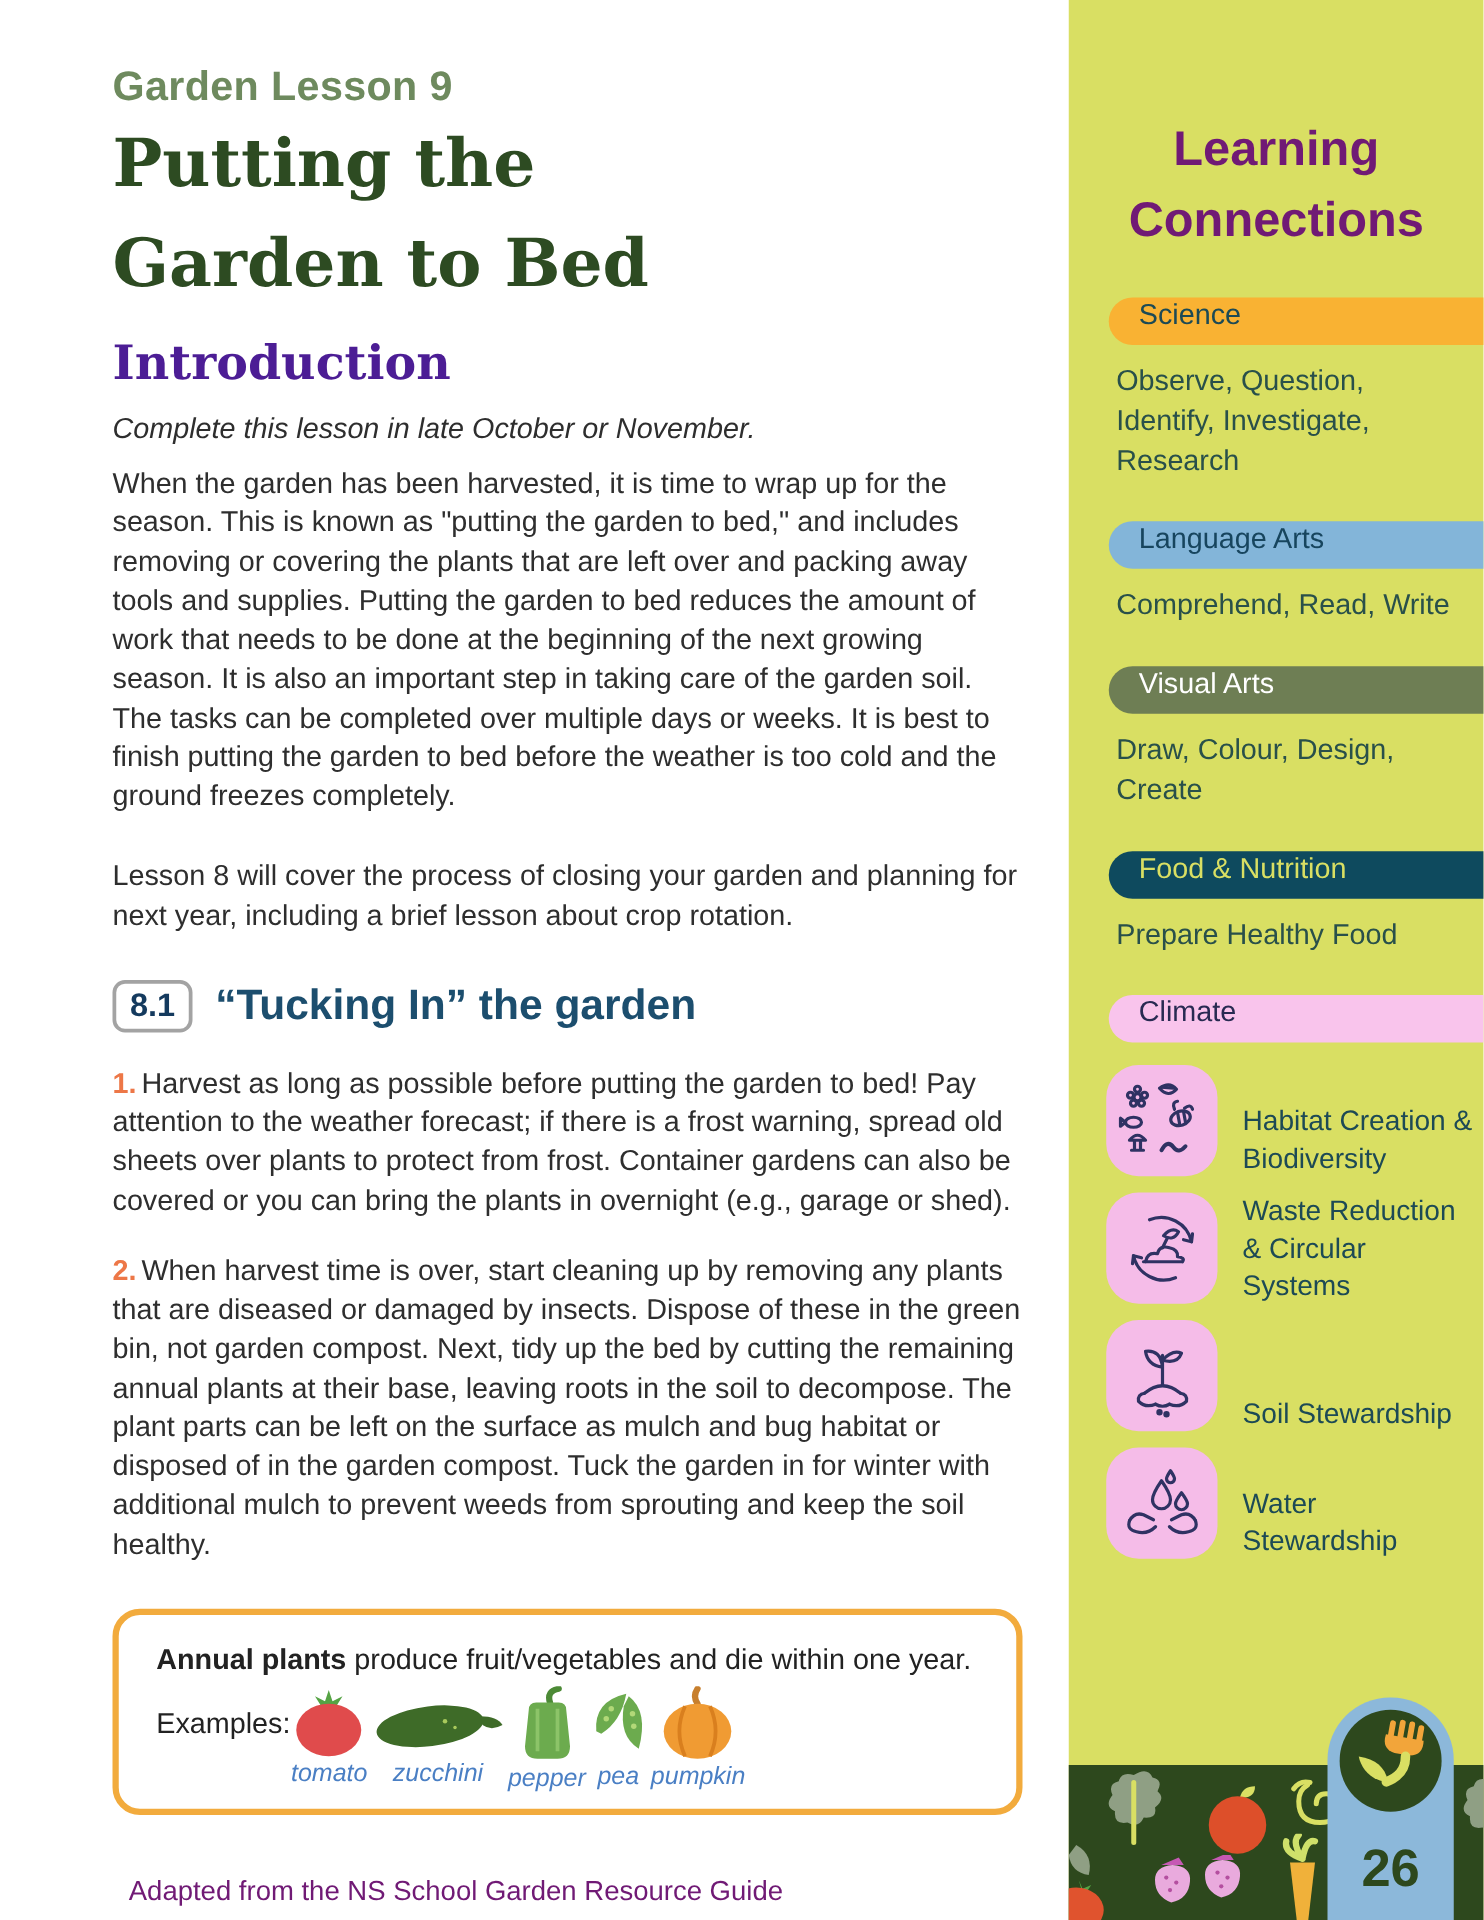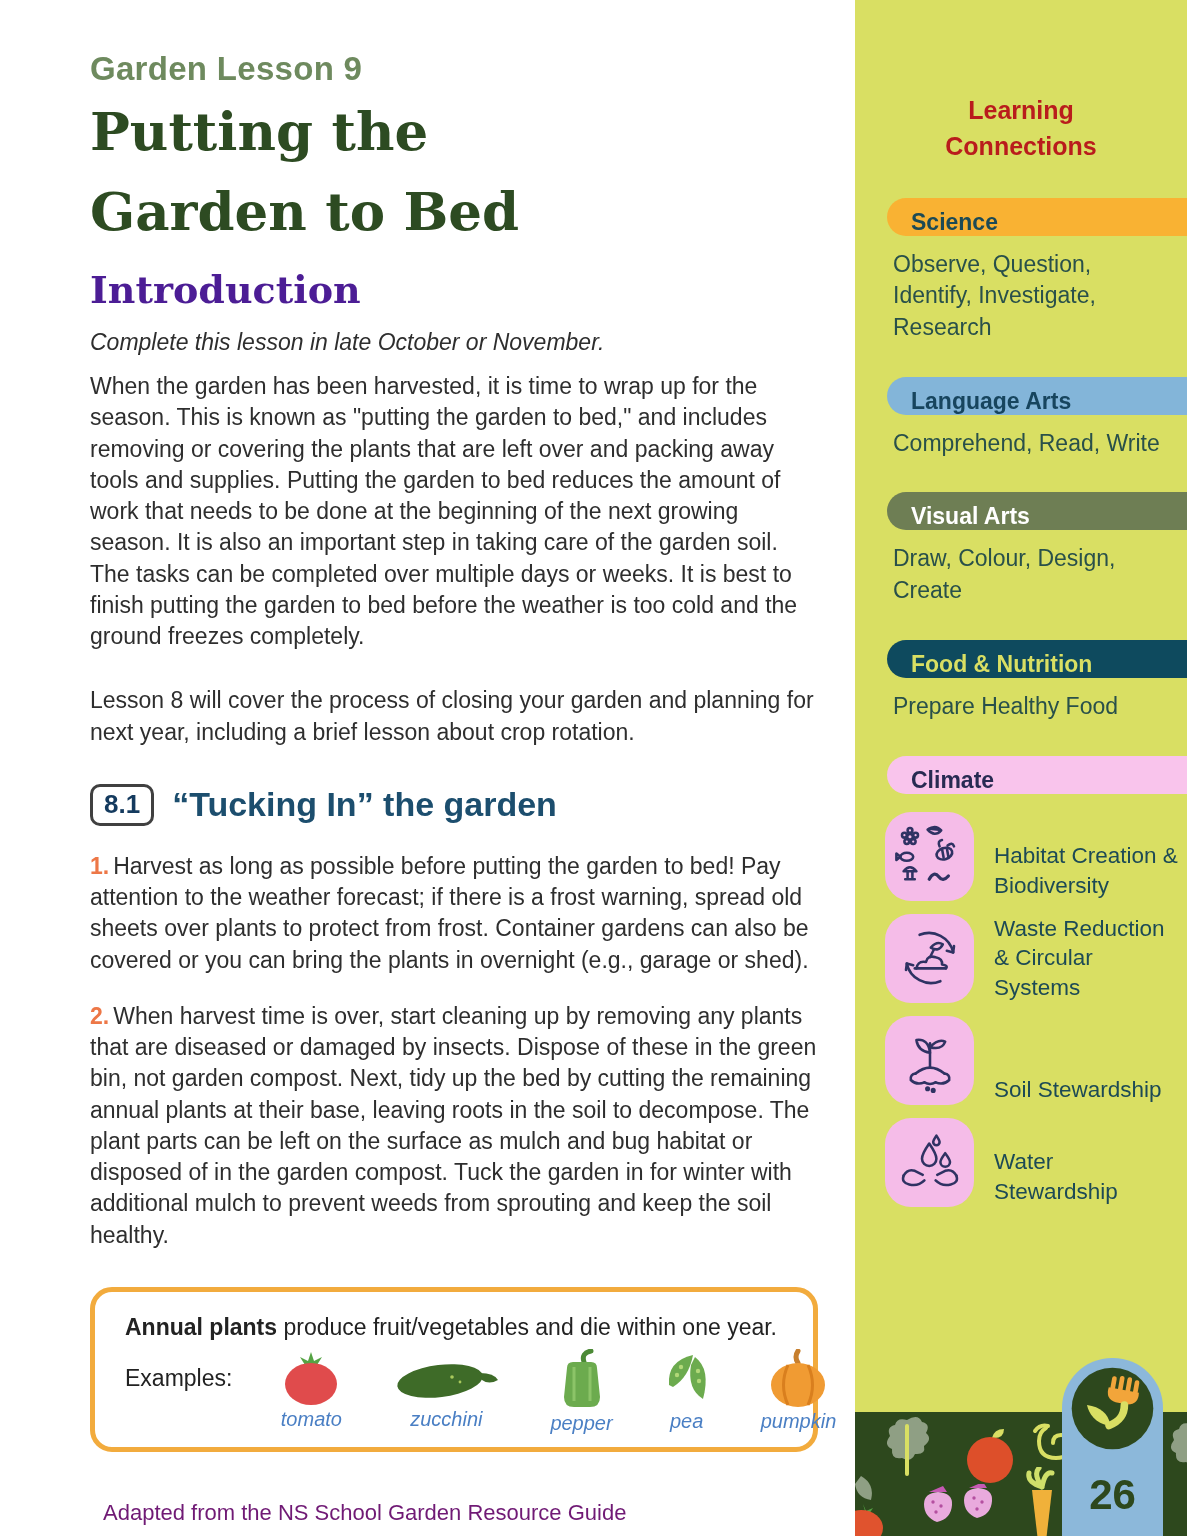--- a/index.html
+++ b/index.html
@@ -9,41 +9,41 @@
   
   .main{position:absolute;top:50px;left:90px;width:728px;}
   .kicker{font-size:33px;font-weight:600;color:#6e8a5e;letter-spacing:.3px;}
   .title{font-family:"DejaVu Serif", serif;font-weight:700;font-size:53px;line-height:1.5;
          color:#2d4b22;margin-top:4px;}
   .intro-h{font-family:"DejaVu Serif", serif;font-weight:700;font-size:38px;color:#4c1d95;margin-top:16px;}
   .note{margin-top:17px;font-size:23px;font-style:italic;color:#2e2e2e;}
   .body-p{margin-top:15px;font-size:23px;line-height:1.36;color:#2e2e2e;}
   .p2{margin-top:33px;}
   .section-head{margin-top:36px;display:flex;align-items:center;gap:18px;}
-  .badge{border:3px solid #404040;border-radius:10px;padding:1px 11px;font-size:26px;
+  .badge{border:3px solid #a3a3a3;border-radius:10px;padding:1px 11px;font-size:26px;
          font-weight:700;color:#143a5e;line-height:1.3;}
   .section-title{font-size:34px;font-weight:700;color:#1c4e6e;}
   .step{margin-top:25px;font-size:23px;line-height:1.36;}
   .step-num{color:#ed7747;font-weight:700;margin-right:4px;}
   .callout{margin-top:36px;border:5px solid #f2ab3d;border-radius:22px;padding:22px 28px 12px 30px;}
   .callout-line1{font-size:23px;color:#222222;}
   .callout-line1 b{font-weight:700;}
-  .examples-row{display:flex;align-items:flex-start;margin-top:8px;gap:48px;}
+  .examples-row{display:flex;align-items:flex-start;margin-top:8px;}
   .examples-label{font-size:23px;color:#222222;padding-top:16px;flex:none;}
   .veg{display:flex;flex-direction:column;align-items:center;flex:none;}
   .veg-label{font-size:20px;color:#4a7fc4;font-style:italic;margin-top:1px;}
   .footer{position:absolute;left:103px;top:1500px;font-size:22px;color:#701a75;}
 
   
   .sidebar{position:absolute;top:0;right:0;width:332px;height:1536px;background:#d9df63;}
-  .sb-title{width:250px;margin:92px auto 0;text-align:center;font-size:25px;font-weight:700;
-            color:#b91c1c;line-height:1.45;}
+  .sb-title{width:250px;margin:92px auto 0;text-align:center;font-size:39px;font-weight:700;
+            color:#701a75;line-height:1.45;}
   .sb-section{margin-top:33px;}
-  .sb-banner{margin-left:32px;height:38px;border-radius:21px 0 0 21px;display:flex;align-items:flex-end;
-             padding-left:24px;font-size:23px;font-weight:700;}
+  .sb-banner{margin-left:32px;height:38px;border-radius:21px 0 0 21px;display:flex;align-items:flex-start;
+             padding-left:24px;font-size:23px;font-weight:400;}
   .banner-science{background:#f9b233;color:#1c4a55;}
   .banner-language{background:#83b5d9;color:#17455e;}
   .banner-visual{background:#6e7e54;color:#ffffff;margin-top:22px;}
   .banner-food{background:#0e4a5e;color:#d9df63;}
   .banner-climate{background:#f9c4ec;color:#282a52;}
   .sb-text{margin:13px 26px 0 38px;font-size:23px;line-height:1.38;color:#29504a;}
   .climate-list{margin-top:18px;}
   .climate-item{display:flex;align-items:flex-end;gap:20px;margin:0 6px 13px 30px;}
   .climate-tile{width:89px;height:89px;background:#f5bce8;border-radius:26px;flex:none;
                 display:flex;align-items:center;justify-content:center;}

